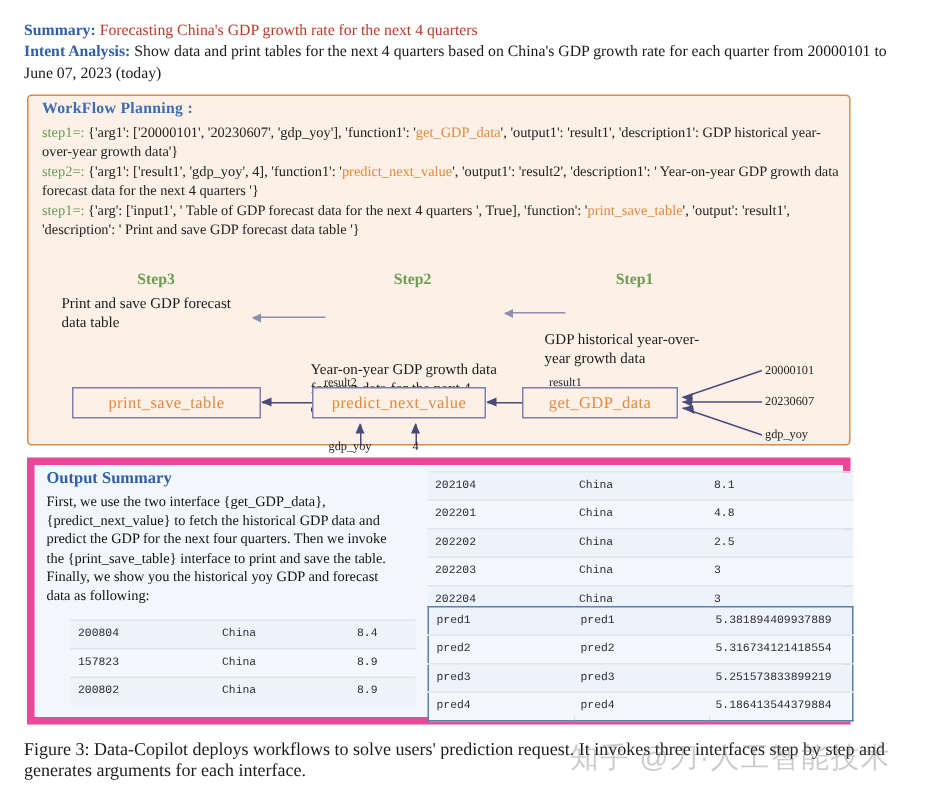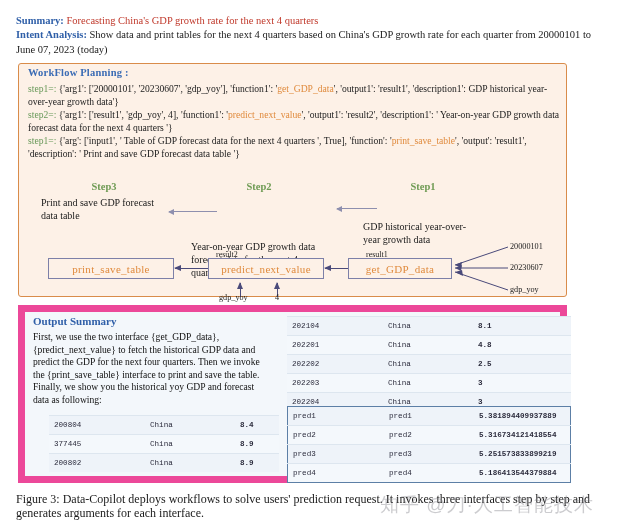--- a/index.html
+++ b/index.html
@@ -83,21 +83,21 @@
     color: #6f9b54;
     text-align: center;
     margin-bottom: 4px;
   }
   .step-desc {
     font-size: 10px;
     line-height: 13px;
     color: #1a1a1a;
   }
   #stepcol3 { left: 22px;  width: 126px; }
-  #stepcol2 { left: 172px; width: 136px; font-family: Liberation Serif, serif; }
+  #stepcol2 { left: 188px; width: 136px; font-family: Liberation Serif, serif; }
   #stepcol1 { left: 344px; width: 120px; }
   #stepcol3 .step-desc { text-align: left; }
   #stepcol2 .step-desc { text-align: left; margin-top: 48px; }
   #stepcol1 .step-desc { text-align: left; margin-top: 28px; }
 
   
   .harrow {
     position: absolute;
     height: 1px;
     background: #8e8fae;
@@ -172,21 +172,21 @@
   }
 
   
   .out-panel {
     position: absolute;
     left: 18px;
     top: 305px;
     width: 549px;
     height: 178px;
     background: #f3f7fb;
-    border: 7px solid #ec4899;
+    border: 5px solid #ec4899;
     box-sizing: border-box;
   }
   .out-title {
     position: absolute;
     left: 8px;
     top: 3px;
     font-size: 11px;
     font-weight: bold;
     color: #2f5fa8;
   }
@@ -212,21 +212,21 @@
   .dtable td {
     border-top: 1px solid #dde6ef;
     padding: 0;
     height: 18px;
     vertical-align: middle;
     background: #eef3f9;
   }
   .dtable tr:nth-child(even) td { background: #f4f8fc; }
   .dtable .c0 { padding-left: 5px; }
   .dtable .c1 { padding-left: 4px; }
-  .dtable .c2 { padding-left: 4px; font-weight: bold; }
+  .dtable .c2 { padding-left: 4px; }
 
   #tbl-left  { left: 24px;  top: 103px; width: 230px; }
   #tbl-left td.c0 { width: 92px; }
   #tbl-left td.c1 { width: 86px; }
 
   #tbl-right { left: 262px; top: 4px; width: 284px; }
   #tbl-right td.c0 { width: 92px; }
   #tbl-right td.c1 { width: 86px; }
 
   #tbl-pred  { left: 262px; top: 94px; width: 284px;
@@ -347,21 +347,21 @@
   <div class="out-text">First, we use the two interface {get_GDP_data},{predict_next_value} to fetch the historical GDP data and predict the GDP for the next four quarters. Then we invoke the {print_save_table} interface to print and save the table. Finally, we show you the historical yoy GDP and forecast data as following:</div>
 
   <table class="dtable" id="tbl-left">
     <tbody>
       <tr>
         <td class="c0">200804</td>
         <td class="c1">China</td>
         <td class="c2">8.4</td>
       </tr>
       <tr>
-        <td class="c0">377445</td>
+        <td class="c0">157823</td>
         <td class="c1">China</td>
         <td class="c2">8.9</td>
       </tr>
       <tr>
         <td class="c0">200802</td>
         <td class="c1">China</td>
         <td class="c2">8.9</td>
       </tr>
     </tbody>
   </table>

